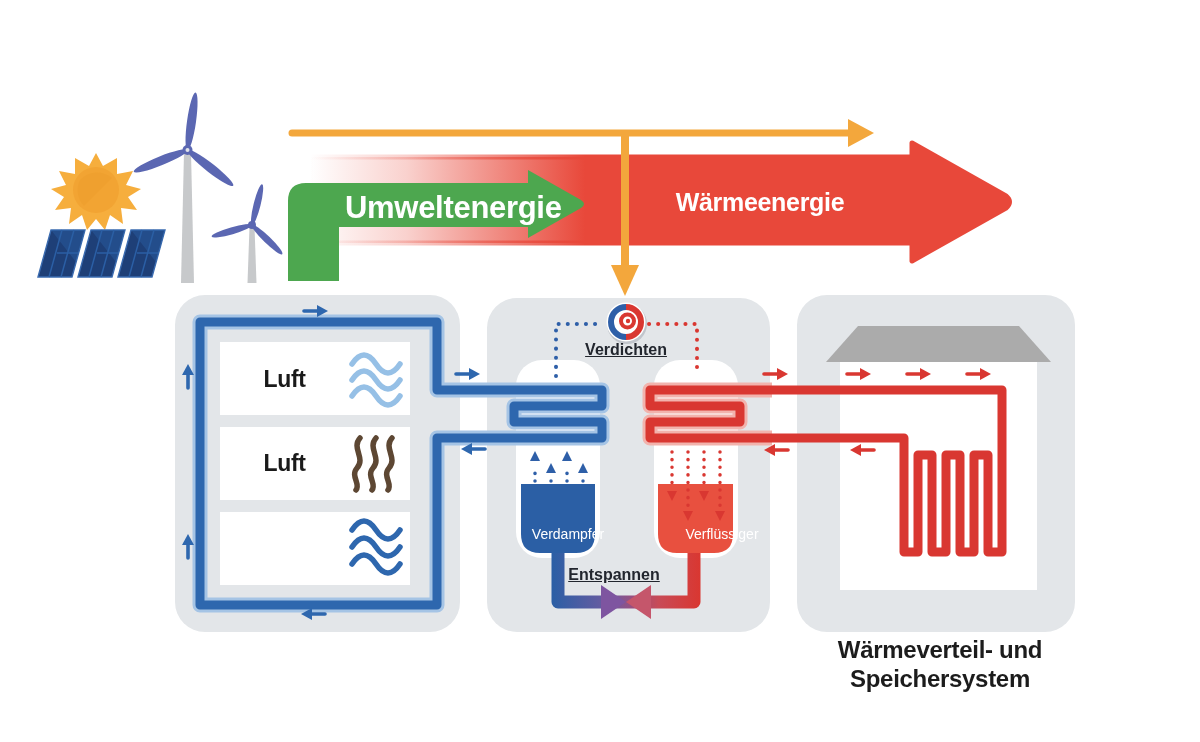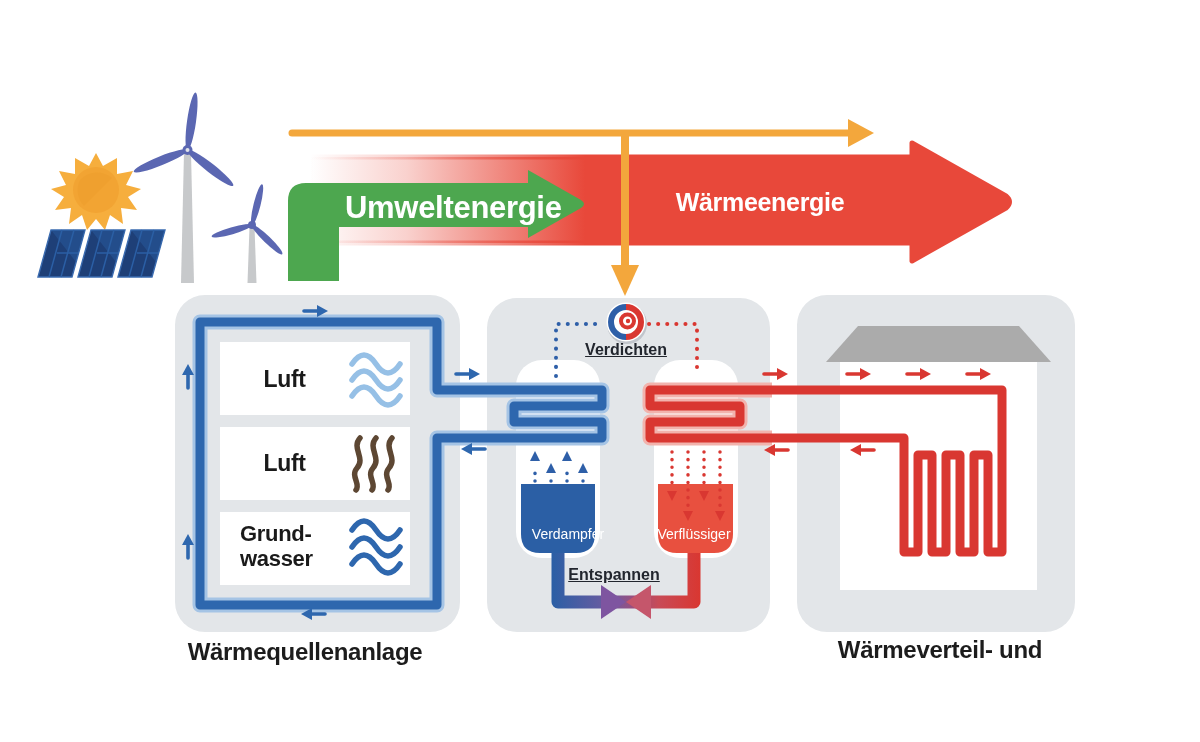--- a/index.html
+++ b/index.html
@@ -201,26 +201,22 @@
     <use href="#arr" transform="translate(788,450) rotate(180)"></use>
     <use href="#arr" transform="translate(874,450) rotate(180)"></use>
   </g>
 </svg>
 
 <div class="lbl lbl-white" style="left:345px;top:190px;width:175px;font-size:31px;">Umweltenergie</div>
 <div class="lbl lbl-white" style="left:655px;top:188px;width:210px;font-size:25px;">Wärmeenergie</div>
 
 <div class="lbl lbl-source" style="left:232px;top:366px;width:105px;">Luft</div>
 <div class="lbl lbl-source" style="left:232px;top:450px;width:105px;">Luft</div>
-<div class="lbl lbl-source two-line" style="left:240px;top:521px;width:115px;font-size:22px;line-height:25px;text-align:left;">
-  <span>Grund-</span>
-  <span>wasser</span>
-</div>
 
 <div class="lbl lbl-process" style="left:566px;top:341px;width:120px;">Verdichten</div>
 <div class="lbl lbl-vessel" style="left:516px;top:526px;width:104px;">Verdampfer</div>
-<div class="lbl lbl-vessel" style="left:654px;top:526px;width:80px;">Verflüssiger</div>
+<div class="lbl lbl-vessel" style="left:654px;top:526px;width:80px;padding-left:28px;">Verflüssiger</div>
 <div class="lbl lbl-process" style="left:566px;top:566px;width:96px;">Entspannen</div>
 
-<div class="lbl lbl-caption" style="left:185px;top:638px;width:240px;">Wärmequellenanlage</div>
 <div class="lbl lbl-caption" style="left:816px;top:636px;width:248px;">Wärmeverteil- und</div>
+<div class="lbl lbl-caption" style="left:816px;top:665px;width:248px;">Speichersystem</div>
 
 </div>
 
 </body></html>

